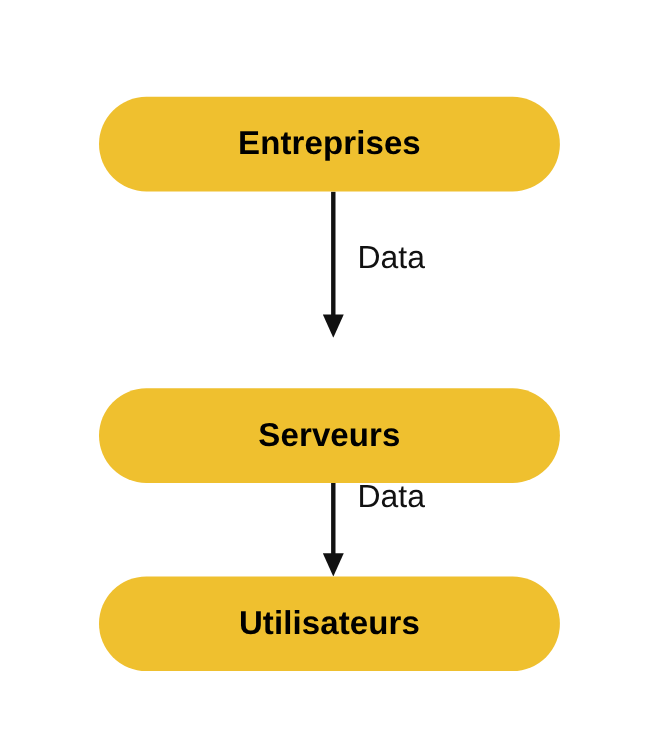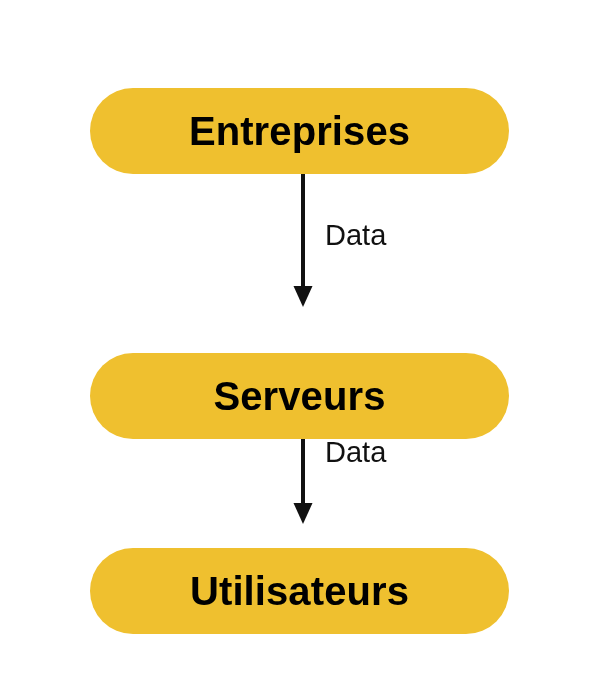--- a/index.html
+++ b/index.html
@@ -33,32 +33,32 @@
     background: #efc02f;
     display: flex;
     align-items: center;
     justify-content: center;
     box-sizing: border-box;
     z-index: 2;
   }
 
   .node-label {
     font-family: "Liberation Sans", sans-serif;
-    font-size: 40px;
+    font-size: 30px;
     font-weight: bold;
     color: #000000;
     letter-spacing: 0.1px;
     line-height: 1;
     white-space: nowrap;
     user-select: none;
   }
 
   #node-entreprises { top: 88px; }
   #node-serveurs    { top: 307px; margin-top: 46px; }
-  #node-utilisateurs{ top: 548px; }
+  #node-utilisateurs{ top: 524px; }
 
   
   .connector {
     position: absolute;
     left: 0;
     width: 611px;
     z-index: 1;
   }
 
   #connector-1 { top: 174px; height: 133px; }

